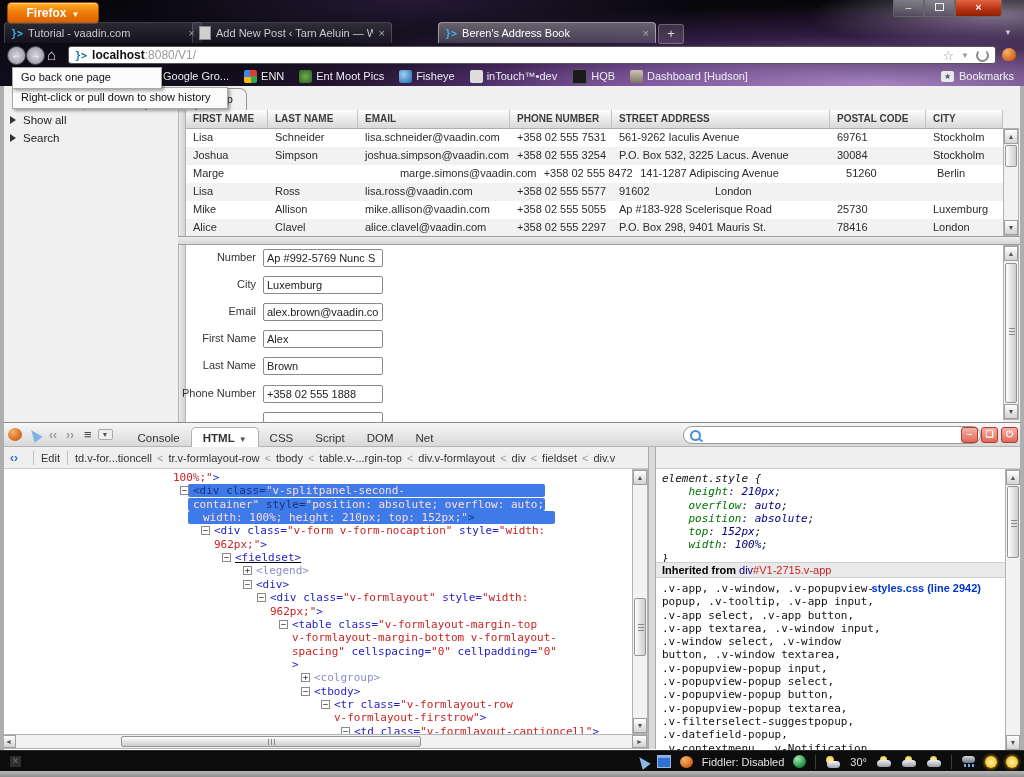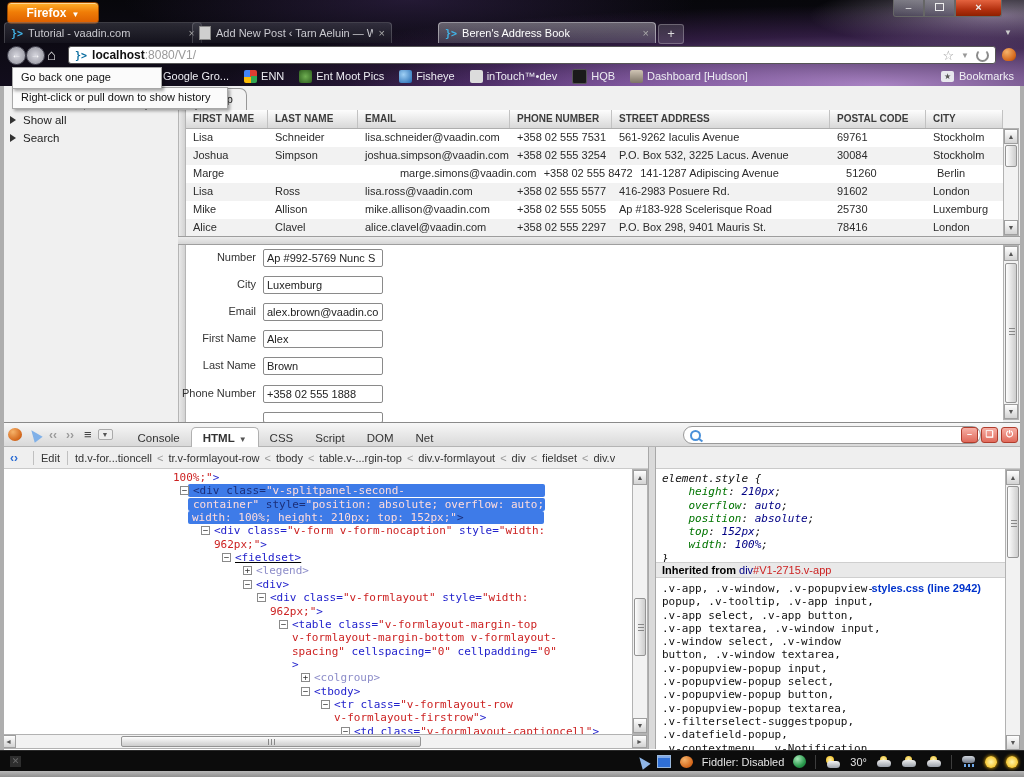--- a/index.html
+++ b/index.html
@@ -343,21 +343,20 @@
             <div class="td" style="width: 102px;">+358 02 555 8472</div>
             <div class="td" style="width: 218px;">141-1287 Adipiscing Avenue</div>
             <div class="td" style="width: 96px;">51260</div>
             <div class="td" style="width: 77px;">Berlin</div>
           </div>
           <div class="tr alt">
             <div class="td" style="width: 82px;">Lisa</div>
             <div class="td" style="width: 90px;">Ross</div>
             <div class="td" style="width: 152px;">lisa.ross@vaadin.com</div>
             <div class="td" style="width: 102px;">+358 02 555 5577</div>
-            <div class="td" style="width: 218px;">416-2983 Posuere Rd.</div>
             <div class="td" style="width: 96px;">91602</div>
             <div class="td" style="width: 77px;">London</div>
           </div>
           <div class="tr">
             <div class="td" style="width: 82px;">Mike</div>
             <div class="td" style="width: 90px;">Allison</div>
             <div class="td" style="width: 152px;">mike.allison@vaadin.com</div>
             <div class="td" style="width: 102px;">+358 02 555 5055</div>
             <div class="td" style="width: 218px;">Ap #183-928 Scelerisque Road</div>
             <div class="td" style="width: 96px;">25730</div>
@@ -464,21 +463,21 @@
           <div class="fbtab">Computed</div>
           <div class="fbtab">Layout</div>
           <div class="fbtab">DOM</div>
         </div>
     </div>
     <div id="fb-code">
         <div class="codeline" style="top: 2px; left: 173px;"><span class="c-av">100%;"</span><span class="c-tg">&gt;</span></div>
         <div class="expander" style="left: 180px; top: 17px;">−</div>
         <div class="codeline sel" style="top: 15px; left: 188px; width: 352px; padding-left: 5px;"><span class="c-tg">&lt;div </span><span class="c-an">class=</span><span class="c-av">"v-splitpanel-second-</span></div>
         <div class="codeline sel" style="top: 29px; left: 188px; width: 352px; padding-left: 5px;"><span class="c-av">container" </span><span class="c-an">style=</span><span class="c-av">"position: absolute; overflow: auto;</span></div>
-        <div class="codeline sel" style="top: 42px; left: 188px; width: 352px; padding-left: 4px;"><span class="c-av">width: 100%; height: 210px; top: 152px;"</span><span class="c-tg">&gt;</span></div>
+        <div class="codeline sel" style="top: 42px; left: 188px; width: 352px; padding-left: 15px;"><span class="c-av">width: 100%; height: 210px; top: 152px;"</span><span class="c-tg">&gt;</span></div>
         <div class="expander" style="left: 201px; top: 57px;">−</div>
         <div class="codeline" style="top: 55px; left: 214px;"><span class="c-tg">&lt;div </span><span class="c-an">class=</span><span class="c-av">"v-form v-form-nocaption" </span><span class="c-an">style=</span><span class="c-av">"width:</span></div>
         <div class="codeline" style="top: 69px; left: 214px;"><span class="c-av">962px;"</span><span class="c-tg">&gt;</span></div>
         <div class="expander" style="left: 222px; top: 84px;">−</div>
         <div class="codeline" style="top: 82px; left: 235px; text-decoration: underline;"><span class="c-tg">&lt;fieldset&gt;</span></div>
         <div class="expander" style="left: 243px; top: 97px;">+</div>
         <div class="codeline" style="top: 95px; left: 256px;"><span class="c-tgl">&lt;legend&gt;</span></div>
         <div class="expander" style="left: 243px; top: 111px;">−</div>
         <div class="codeline" style="top: 109px; left: 256px;"><span class="c-tg">&lt;div&gt;</span></div>
         <div class="expander" style="left: 257px; top: 124px;">−</div>

